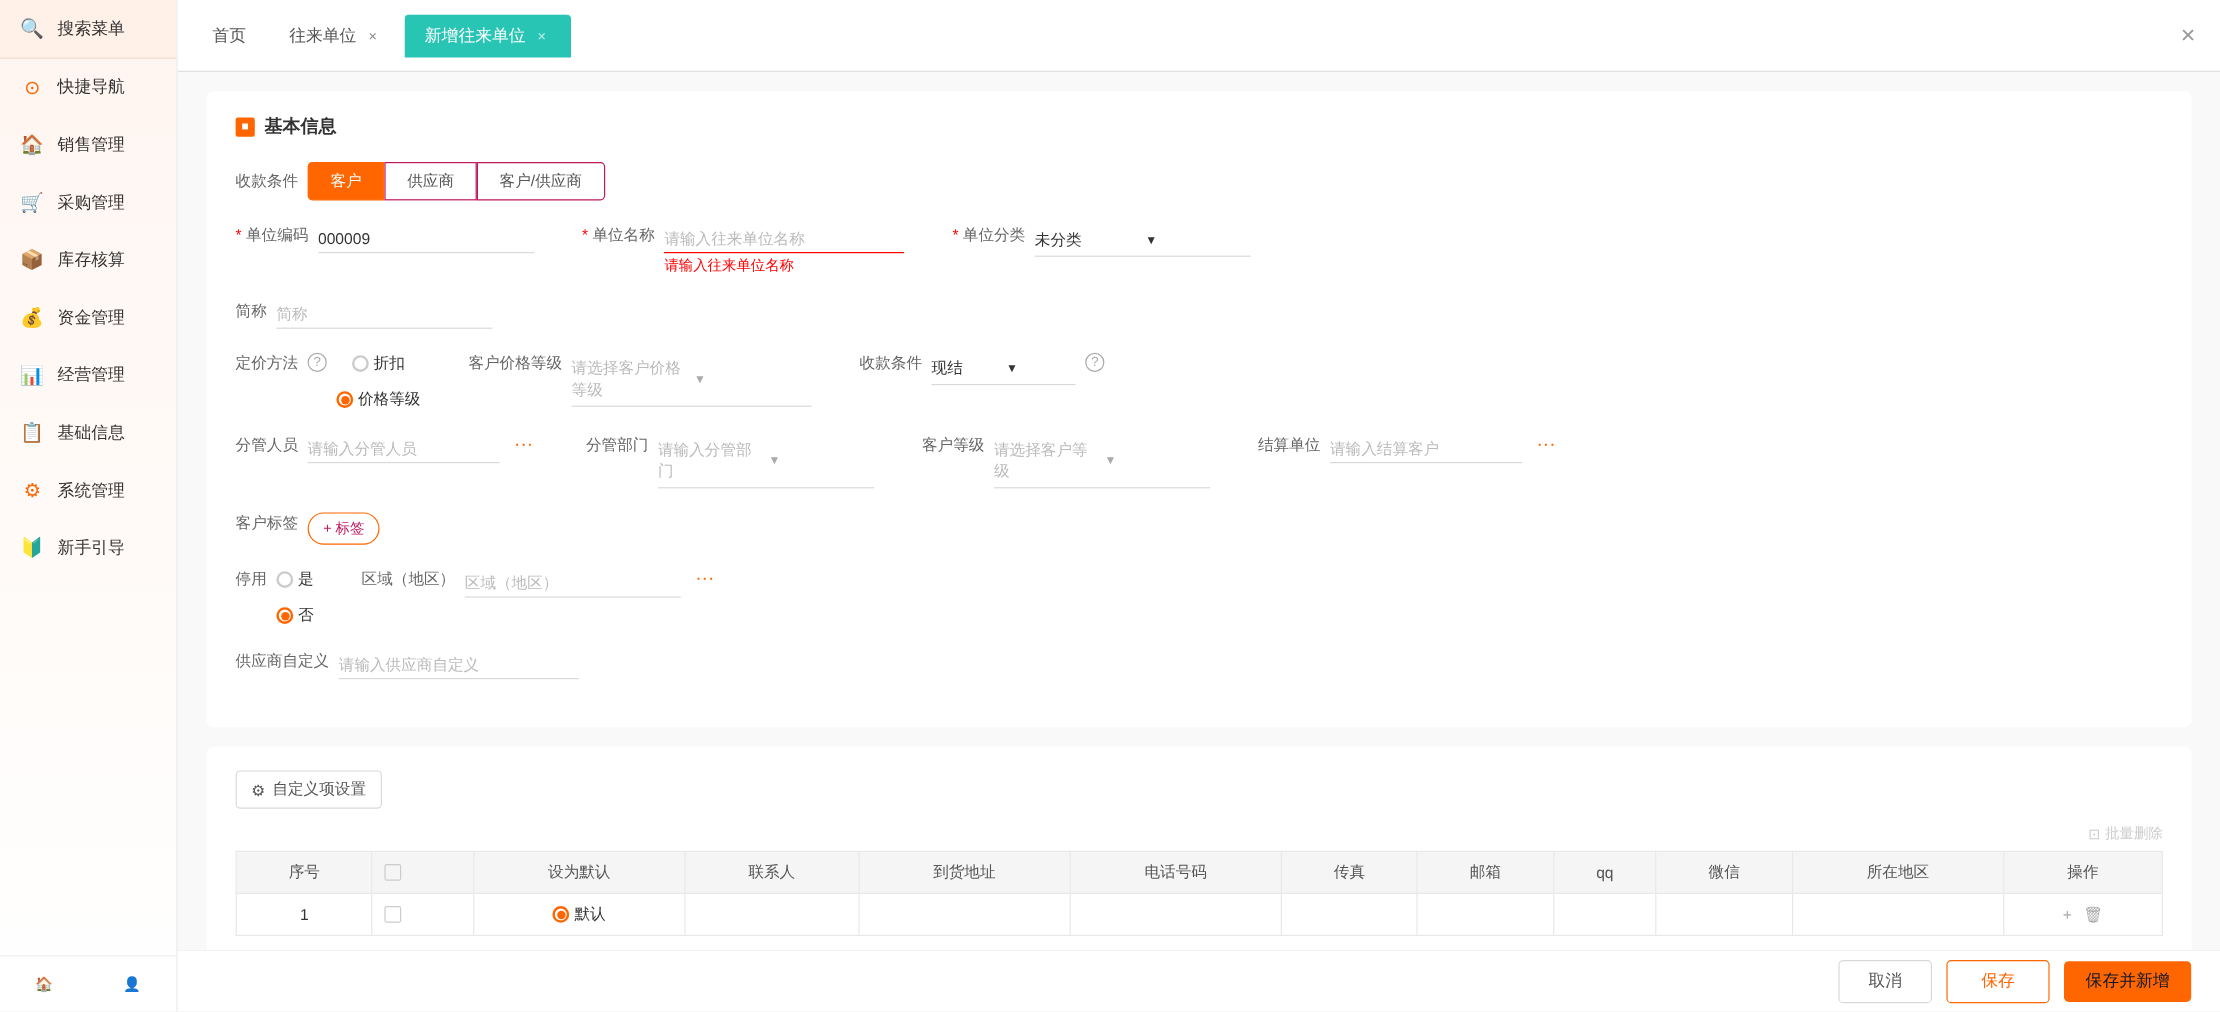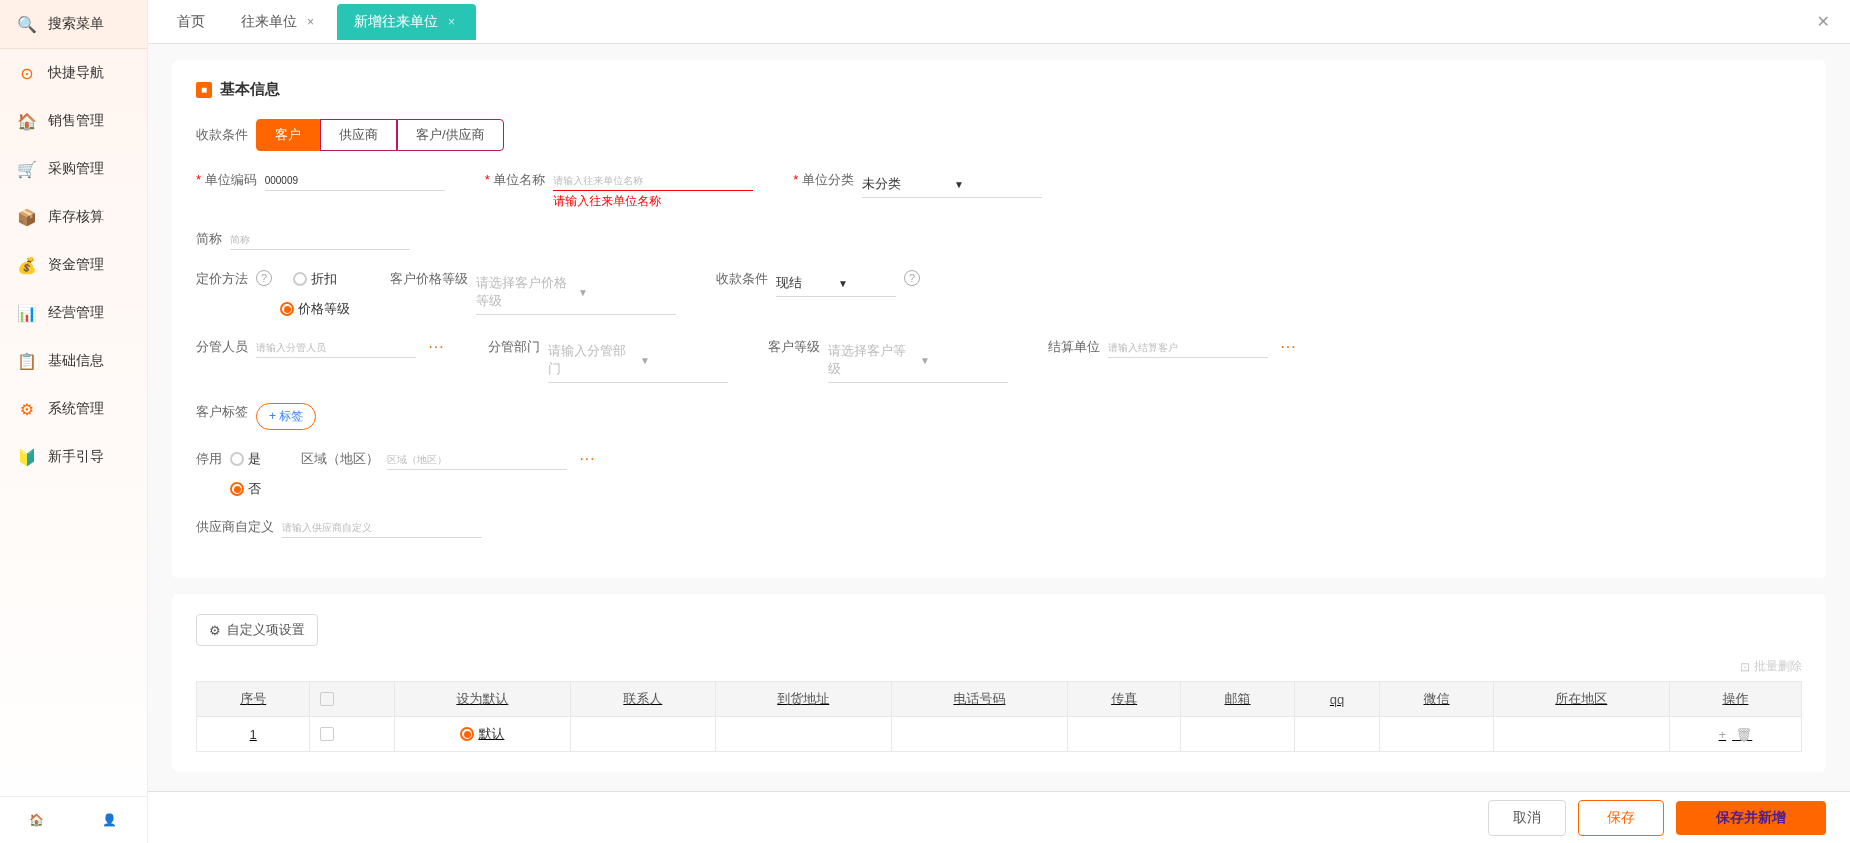--- a/index.html
+++ b/index.html
@@ -60,21 +60,21 @@
       flex-direction: column;
       overflow: hidden;
     }
 
     
     .tab-bar {
       display: flex;
       align-items: center;
       background: #fff;
       border-bottom: 1px solid #e0e0e0;
-      height: 44px;
+      height: 60px;
       padding: 0 12px;
       gap: 2px;
     }
     .tab {
       display: flex;
       align-items: center;
       padding: 0 16px;
       height: 36px;
       cursor: pointer;
       border-radius: 4px 4px 0 0;
@@ -160,21 +160,21 @@
     }
     .form-label.required::before {
       content: '* ';
       color: #f00;
     }
     .form-input {
       border: none;
       border-bottom: 1px solid #d9d9d9;
       outline: none;
       padding: 4px 0;
-      font-size: 10px;
+      font-size: 13px;
       color: #333;
       width: 180px;
       background: transparent;
     }
     .form-input.error { border-bottom-color: #f00; }
     .form-input::placeholder { color: #bbb; }
     .error-msg {
       color: #f00;
       font-size: 12px;
       margin-top: 2px;
@@ -217,21 +217,21 @@
       display: flex; align-items: center; justify-content: center;
     }
     .radio-circle.active { border-color: #f60; }
     .radio-circle.active::after {
       content: ''; width: 7px; height: 7px; border-radius: 50%; background: #f60;
     }
 
     
     .tag-btn {
       border: 1px solid #f60;
-      color: #3b82f6;
+      color: #be185d;
       background: #fff;
       border-radius: 20px;
       padding: 4px 12px;
       cursor: pointer;
       font-size: 12px;
       display: flex;
       align-items: center;
       gap: 4px;
     }
 
@@ -264,21 +264,20 @@
       color: #555;
       margin-bottom: 12px;
     }
 
     
     .data-table {
       width: 100%;
       border-collapse: collapse;
       font-size: 13px;
       background: #fff;
-      text-decoration: underline;
     }
     .data-table th {
       background: #f5f5f5;
       border: 1px solid #e8e8e8;
       padding: 8px 10px;
       text-align: center;
       color: #555;
       font-weight: normal;
       white-space: nowrap;
     }
@@ -322,28 +321,27 @@
     .btn-save {
       padding: 8px 28px;
       border: 1px solid #f60;
       background: #fff;
       border-radius: 4px;
       cursor: pointer;
       font-size: 14px;
       color: #f60;
     }
     .btn-save-new {
-      padding: 8px 40px;
+      padding: 8px 18px;
       border: none;
       background: #f60;
       border-radius: 4px;
       cursor: pointer;
       font-size: 14px;
-      color: #4c1d95;
-      font-weight: bold;
+      color: #0f172a;
     }
 
     .field-with-error {
       display: flex;
       flex-direction: column;
     }
 
     .form-row-flex {
       display: flex;
       align-items: flex-start;

